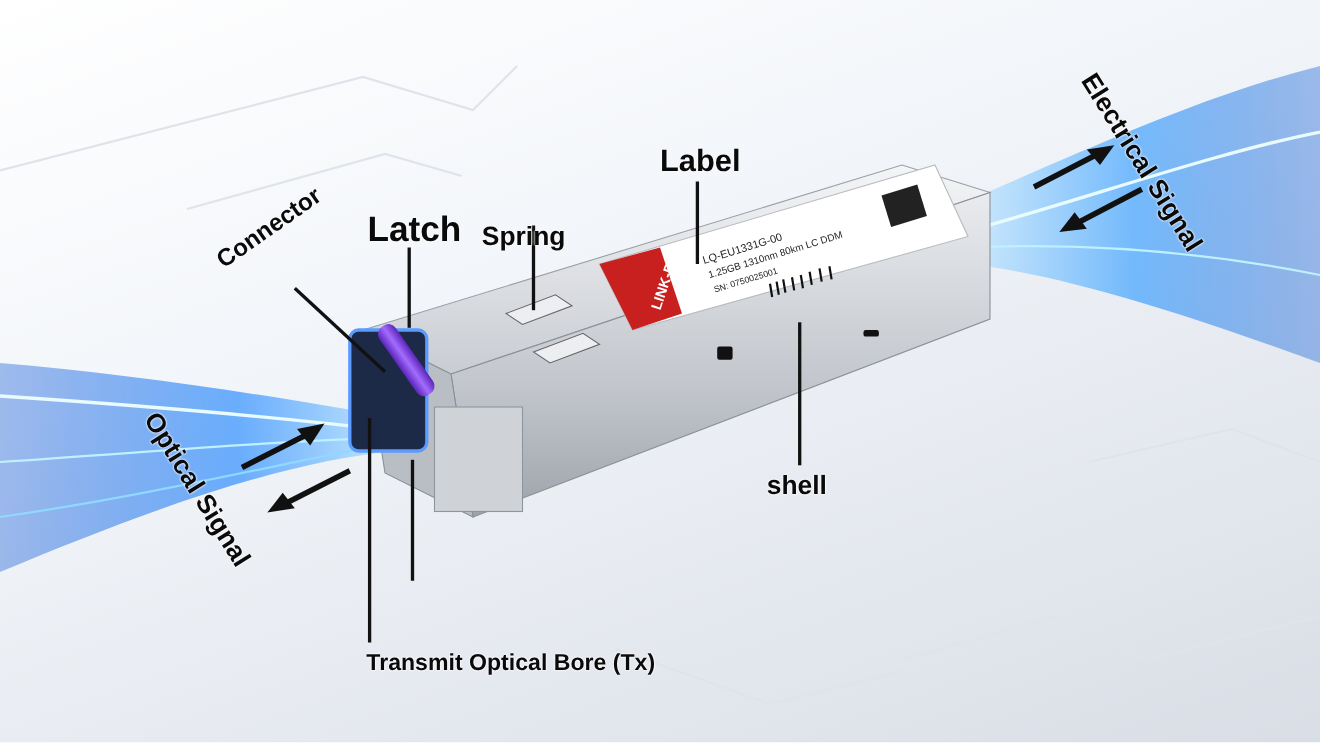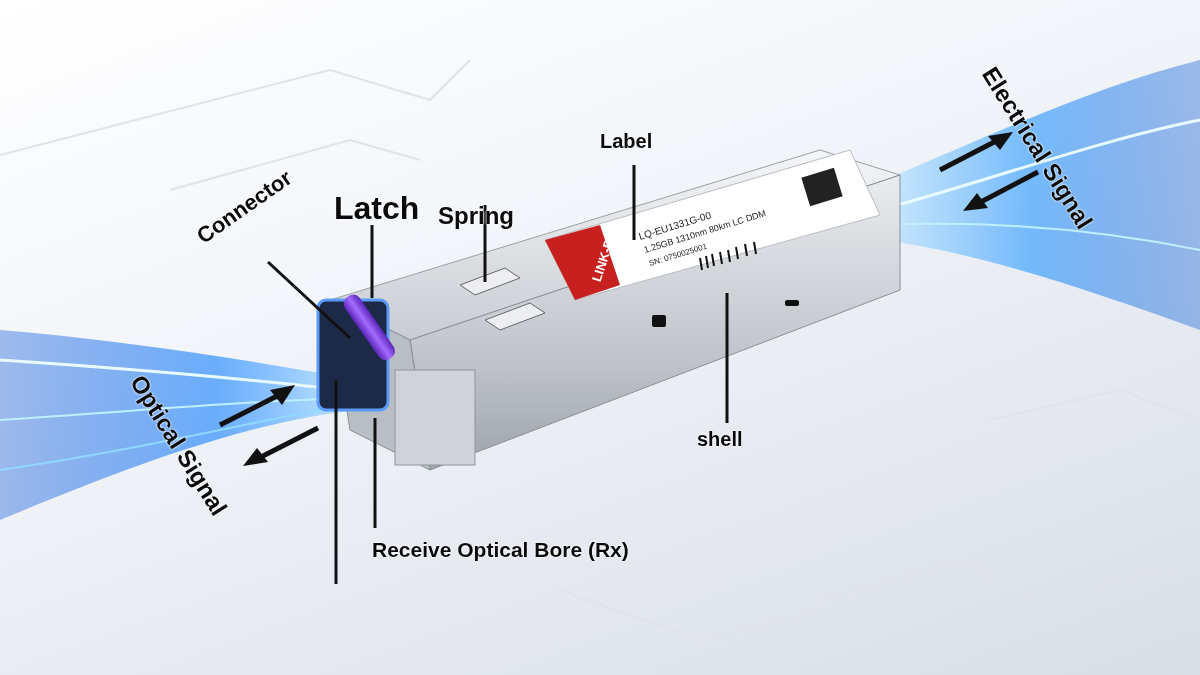--- a/index.html
+++ b/index.html
@@ -115,21 +115,21 @@
       <line x1="634" y1="165" x2="634" y2="240"></line>
       <line x1="485" y1="205" x2="485" y2="282"></line>
       <line x1="372" y1="225" x2="372" y2="298"></line>
       <line x1="268" y1="262" x2="350" y2="338"></line>
       <line x1="727" y1="293" x2="727" y2="423"></line>
       <line x1="375" y1="418" x2="375" y2="528"></line>
       <line x1="336" y1="380" x2="336" y2="584"></line>
     </g>
   </svg>
 
-  <span class="label" style="left:600px; top:130px; font-size:20px;">Label</span>
+  <span class="label" style="left:600px; top:130px; font-size:28px;">Label</span>
   <span class="label" style="left:438px; top:170px; font-size:24px;margin-top:32px;">Spring</span>
   <span class="label" style="left:334px; top:190px; font-size:32px;">Latch</span>
   <span class="label" style="left:192px; top:228px; font-size:22px; transform:rotate(-35deg); transform-origin:left top;">Connector</span>
-  <span class="label" style="left:697px; top:428px; font-size:20px;">shell</span>
-  <span class="label" style="left:372px; top:538px; font-size:21px;">Receive Optical Bore (Rx)</span>
+  <span class="label" style="left:697px; top:428px; font-size:24px;">shell</span>
+  <span class="label" style="left:333px; top:591px; font-size:21px;">Transmit Optical Bore (Tx)</span>
   <span class="label" style="left:148px; top:370px; font-size:24px; transform:rotate(58deg); transform-origin:left top;">Optical Signal</span>
   <span class="label" style="left:1000px; top:62px; font-size:24px; transform:rotate(58deg); transform-origin:left top;">Electrical Signal</span>
 </div>
 
 </body></html>

